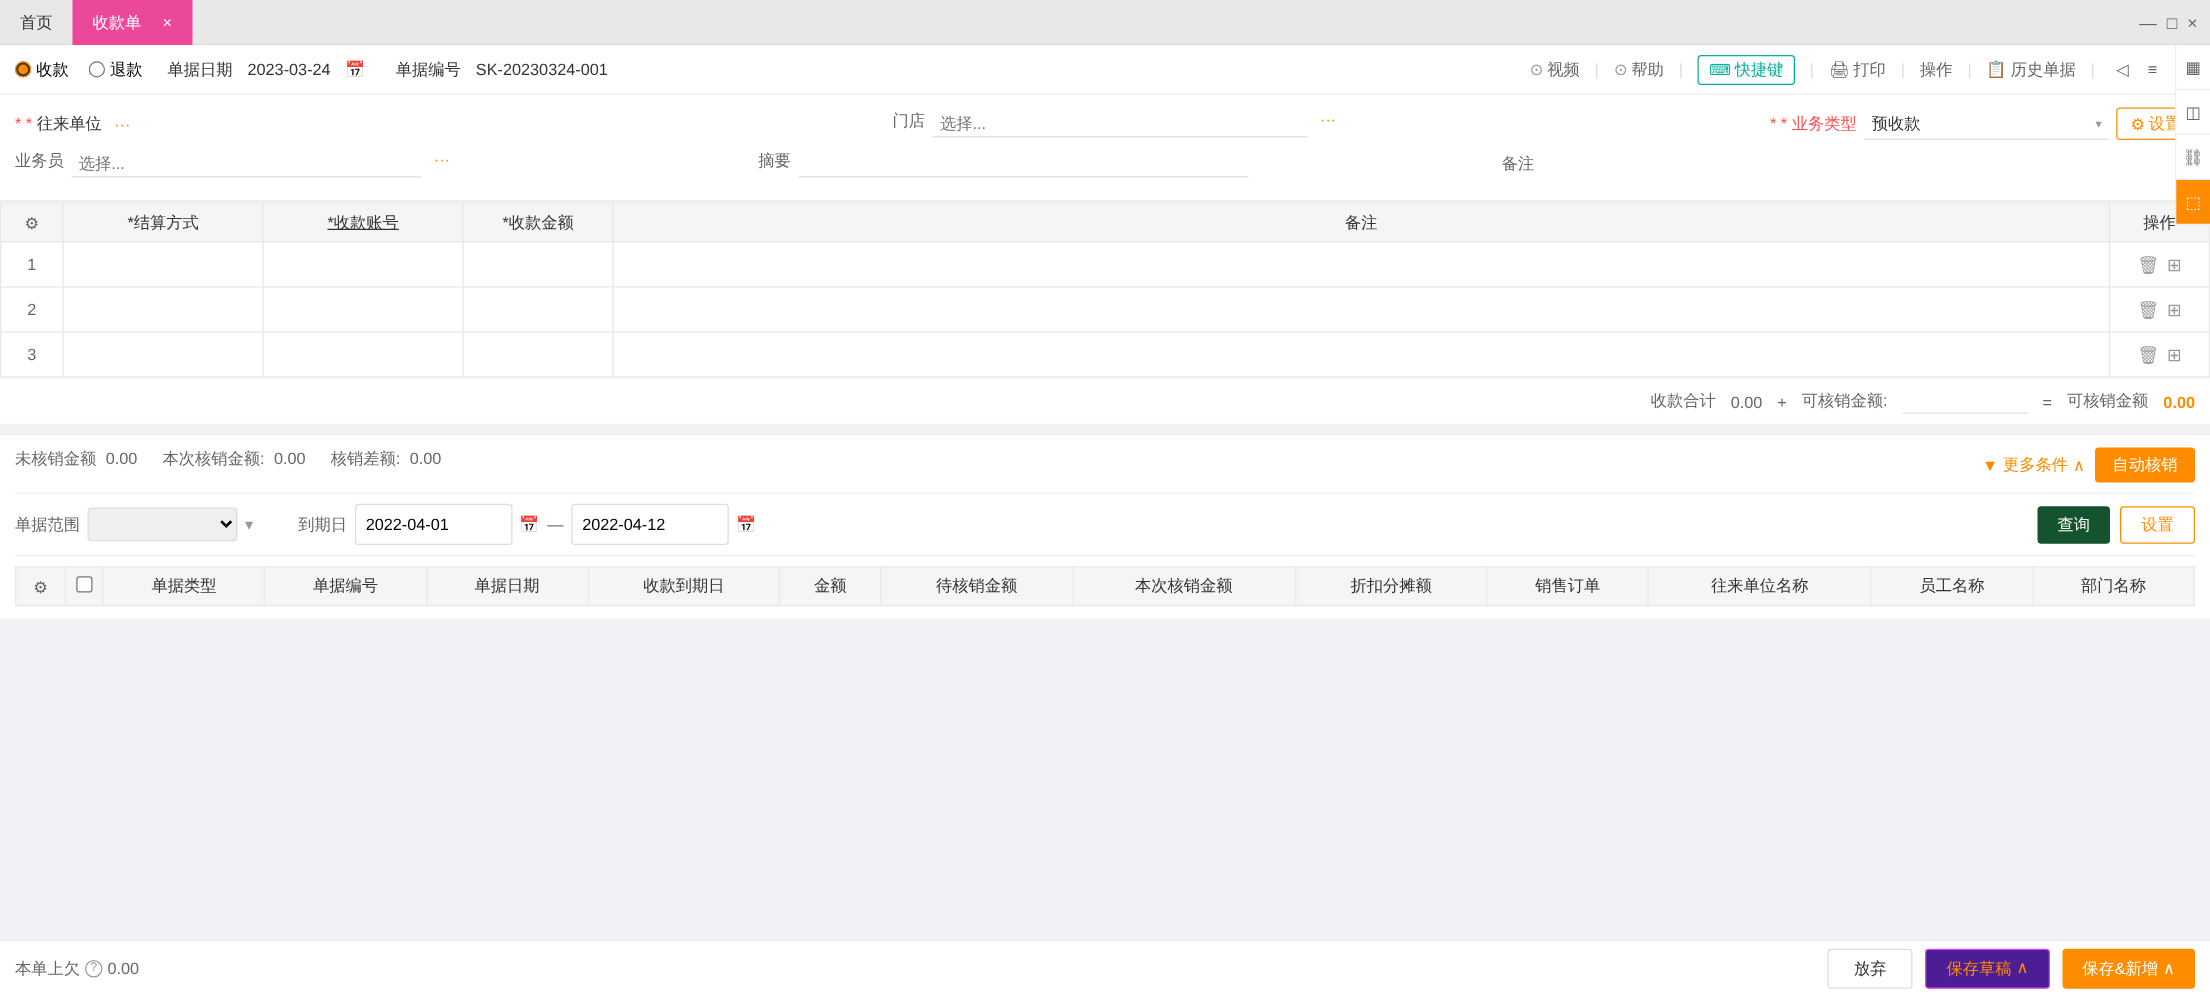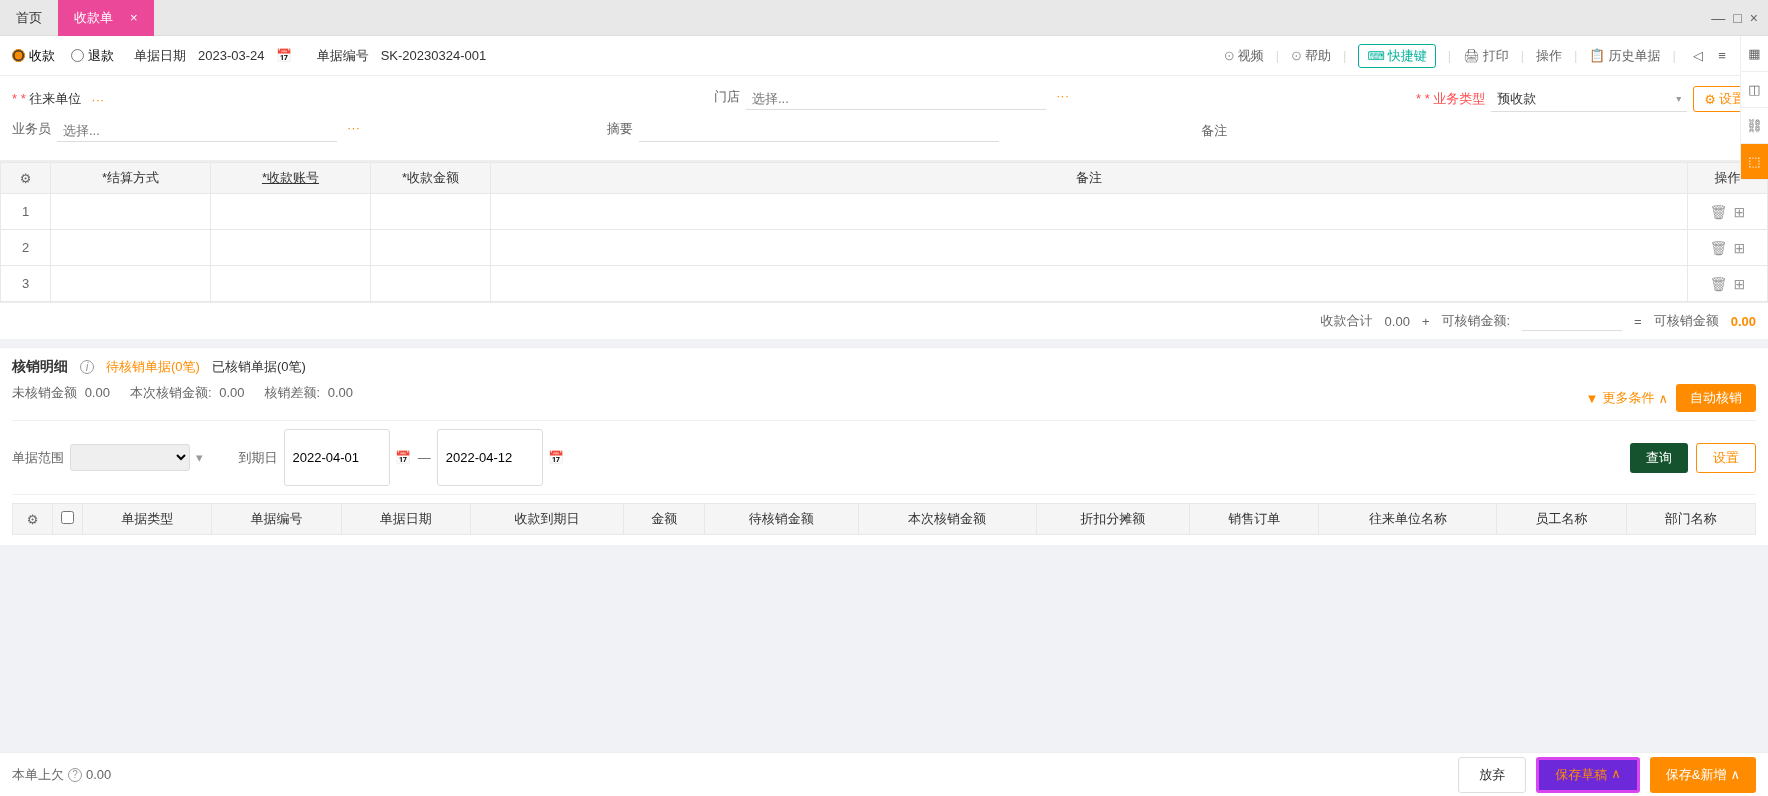--- a/index.html
+++ b/index.html
@@ -70,35 +70,35 @@
     .reconcile-header { display: flex; align-items: center; gap: 12px; margin-bottom: 8px; }
     .reconcile-title { font-size: 14px; font-weight: bold; color: #333; }
     .info-icon { color: #999; cursor: pointer; font-size: 12px; border: 1px solid #999; border-radius: 50%; width: 14px; height: 14px; display: inline-flex; align-items: center; justify-content: center; font-style: italic; }
     .tab-link { color: #ff8c00; cursor: pointer; font-size: 13px; }
     .reconcile-stats { display: flex; gap: 20px; align-items: center; margin-bottom: 10px; color: #666; }
     .reconcile-actions { margin-left: auto; display: flex; align-items: center; gap: 8px; }
     .filter-btn { color: #ff8c00; cursor: pointer; display: flex; align-items: center; gap: 4px; }
     .auto-btn { background: #ff8c00; color: #fff; border: none; padding: 5px 14px; border-radius: 3px; cursor: pointer; }
     .filter-field { display: flex; align-items: center; gap: 6px; color: #666; }
     .filter-select { border: 1px solid #ddd; padding: 4px 8px; border-radius: 3px; outline: none; min-width: 120px; }
-    .date-input { border: 1px solid #ddd; padding: 20px 8px; border-radius: 3px; outline: none; width: 106px; }
+    .date-input { border: 1px solid #ddd; padding: 8px 8px; border-radius: 3px; outline: none; width: 126px; }
     .date-sep { color: #666; }
     .query-btn { background: #14532d; color: #fff; border: none; padding: 5px 16px; border-radius: 3px; cursor: pointer; margin-left: auto; }
     .set-btn { background: #fff; color: #ff8c00; border: 1px solid #ff8c00; padding: 5px 16px; border-radius: 3px; cursor: pointer; }
 
     
     .bottom-table { width: 100%; border-collapse: collapse; }
     .bottom-table th { background: #f5f5f5; border: 1px solid #e8e8e8; padding: 6px 8px; color: #333; font-weight: normal; text-align: center; white-space: nowrap; font-size: 12px; }
 
     
     .footer { display: flex; align-items: center; padding: 8px 12px; background: #fff; border-top: 1px solid #eee; position: fixed; bottom: 0; left: 0; right: 0; height: 44px; }
     .footer-info { color: #666; font-size: 13px; display: flex; align-items: center; gap: 4px; }
     .footer-actions { margin-left: auto; display: flex; gap: 10px; }
     .btn-abandon { background: #fff; border: 1px solid #ddd; color: #333; padding: 6px 20px; border-radius: 3px; cursor: pointer; }
-    .btn-save-draft { background: #6d28d9; border: 3px solid #d946ef; color: #ff8c00; padding: 6px 16px; border-radius: 3px; cursor: pointer; display: flex; align-items: flex-start; gap: 4px; }
+    .btn-save-draft { background: #4c1d95; border: 1px solid #d946ef; color: #ff8c00; padding: 6px 16px; border-radius: 3px; cursor: pointer; display: flex; align-items: flex-start; gap: 4px; }
     .btn-save-new { background: #ff8c00; border: none; color: #fff; padding: 6px 16px; border-radius: 3px; cursor: pointer; display: flex; align-items: center; gap: 4px; }
 
     
     .right-sidebar { position: fixed; right: 0; top: 36px; width: 28px; display: flex; flex-direction: column; align-items: center; gap: 0; background: #fff; border-left: 1px solid #eee; }
     .sidebar-icon { width: 28px; height: 36px; display: flex; align-items: center; justify-content: center; cursor: pointer; color: #666; border-bottom: 1px solid #eee; }
     .sidebar-icon.active { background: #ff8c00; color: #fff; }
 
     .required-star { color: #ff4d4f; }
   </style>
 </head>
@@ -299,26 +299,20 @@
   <span>0.00</span>
   <span>+</span>
   <span>可核销金额:</span>
   <input class="discount-input" type="text" style="">
   <span>=</span>
   <span>可核销金额</span>
   <span class="summary-highlight">0.00</span>
 </div>
 
 <div class="reconcile-section">
-  <div class="reconcile-header">
-    <span class="reconcile-title">核销明细</span>
-    <span class="info-icon">i</span>
-    <span class="tab-link">待核销单据(0笔)</span>
-    <span class="tab-link" style="color:#333;">已核销单据(0笔)</span>
-  </div>
 
   <div style="display:flex; align-items:center; margin-bottom:8px;">
     <div class="reconcile-stats">
       <span>
         <span>未核销金额</span>
         <span style="margin-left:4px;">0.00</span>
       </span>
       <span>
         <span>本次核销金额:</span>
         <span style="margin-left:4px;">0.00</span>

